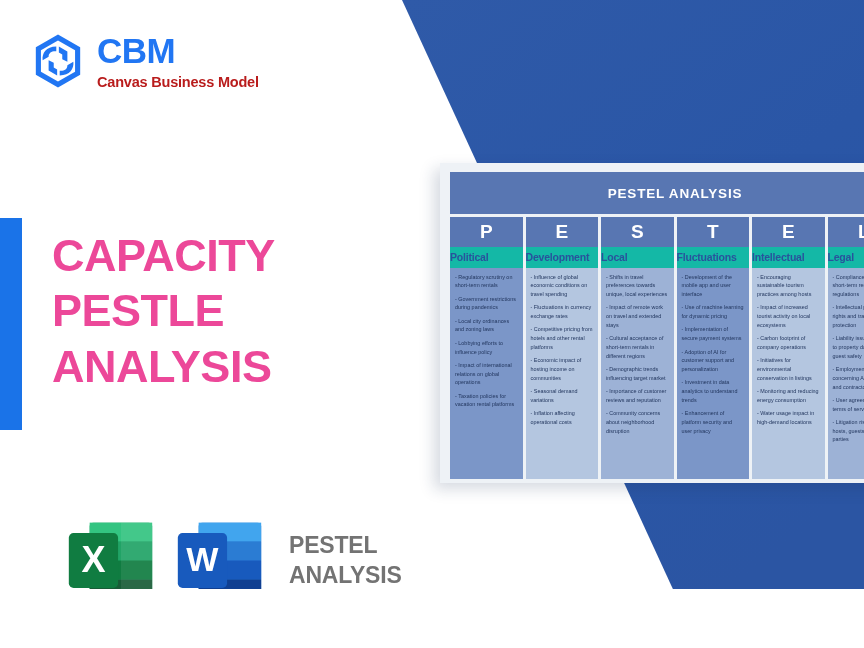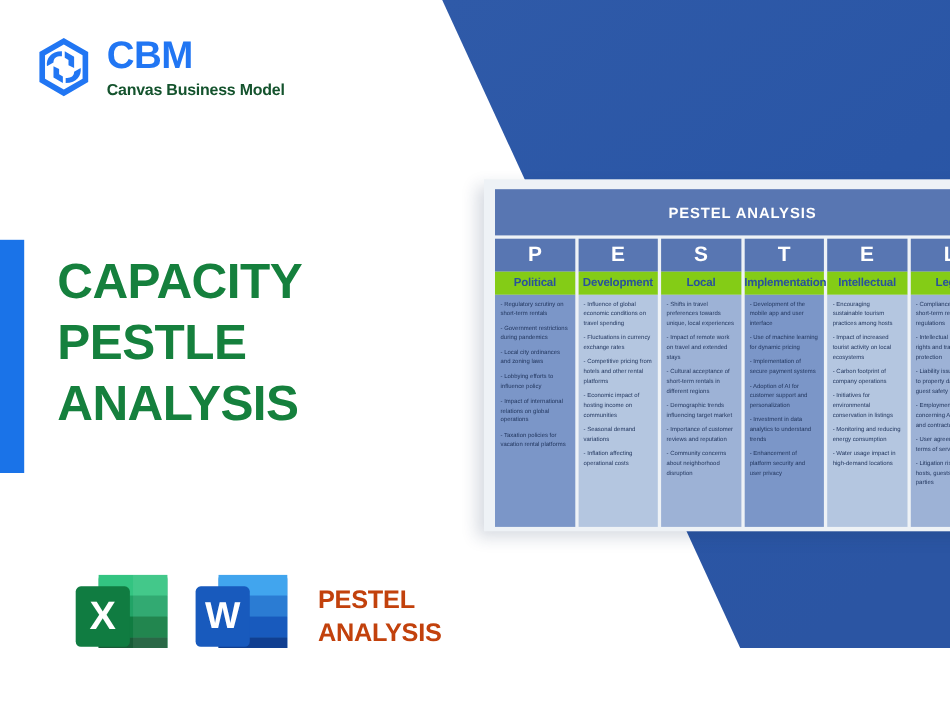--- a/index.html
+++ b/index.html
@@ -52,55 +52,55 @@
     font-size: 35px;
     font-weight: bold;
     color: #2176f3;
     letter-spacing: -0.5px;
     font-family: "Liberation Sans", sans-serif;
   }
   .logo-sub {
     margin-top: 7px;
     font-size: 14.5px;
     font-weight: bold;
-    color: #14532d;
+    color: #b91c1c;
     letter-spacing: -0.2px;
     font-family: "Liberation Sans", sans-serif;
   }
 
   
   .headline {
     position: absolute;
     left: 52px;
     top: 228px;
     z-index: 3;
     font-size: 45px;
     font-weight: bold;
-    color: #15803d;
+    color: #ec4899;
     line-height: 1.23;
     letter-spacing: -0.5px;
     white-space: pre-line;
   }
 
   
   .filetypes {
     position: absolute;
     left: 63px;
     top: 516px;
     z-index: 3;
     display: flex;
     align-items: center;
     gap: 14px;
   }
   .ft-icon { width: 95px; height: 90px; display: block; }
   .ft-label {
     margin-left: 8px;
     font-size: 23px;
     font-weight: bold;
-    color: #c2410c;
+    color: #737373;
     line-height: 1.3;
     white-space: pre-line;
     letter-spacing: -0.2px;
   }
 
   
   .pestel-card {
     position: absolute;
     left: 440px;
     top: 163px;
@@ -136,23 +136,23 @@
   .pcol-letter {
     background: #5876b2;
     color: #ffffff;
     text-align: center;
     font-size: 19px;
     font-weight: bold;
     padding: 5px 0 6px 0;
     line-height: 1;
   }
   .pcol-name {
-    background: #84cc16;
+    background: #14b8a6;
     color: #29529c;
-    text-align: center;
+    text-align: left;
     font-size: 10.5px;
     font-weight: bold;
     padding: 5px 0 5px 0;
     line-height: 1;
     letter-spacing: -0.2px;
   }
   .pcol-body {
     flex: 1 1 auto;
     padding: 5px 5px 5px 5px;
     box-sizing: border-box;
@@ -271,21 +271,21 @@
           <div class="pitem">- Impact of remote work on travel and extended stays</div>
           <div class="pitem">- Cultural acceptance of short-term rentals in different regions</div>
           <div class="pitem">- Demographic trends influencing target market</div>
           <div class="pitem">- Importance of customer reviews and reputation</div>
           <div class="pitem">- Community concerns about neighborhood disruption</div>
         </div>
       </div>
 
       <div class="pcol tone-a">
         <div class="pcol-letter">T</div>
-        <div class="pcol-name">Implementation</div>
+        <div class="pcol-name">Fluctuations</div>
         <div class="pcol-body">
           <div class="pitem">- Development of the mobile app and user interface</div>
           <div class="pitem">- Use of machine learning for dynamic pricing</div>
           <div class="pitem">- Implementation of secure payment systems</div>
           <div class="pitem">- Adoption of AI for customer support and personalization</div>
           <div class="pitem">- Investment in data analytics to understand trends</div>
           <div class="pitem">- Enhancement of platform security and user privacy</div>
         </div>
       </div>
 

